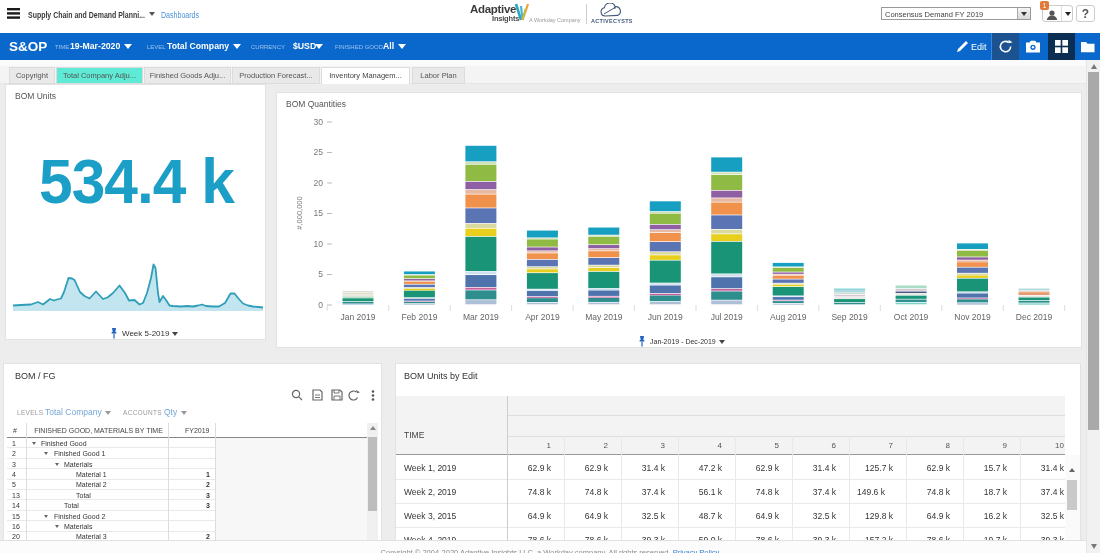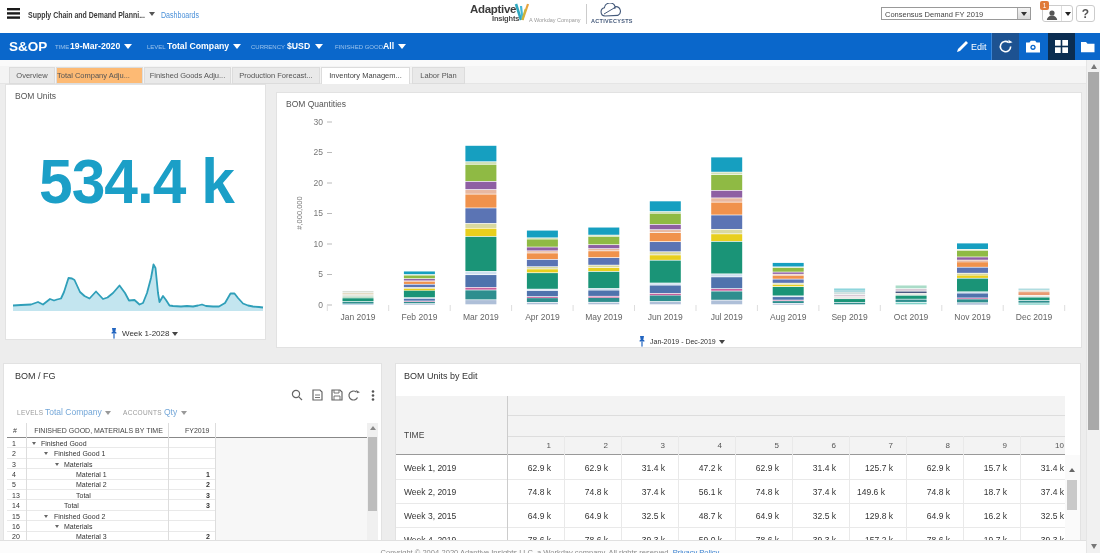--- a/index.html
+++ b/index.html
@@ -62,21 +62,21 @@
 
 <div class="abs" style="left:0;top:33px;width:1100px;height:27px;background:#0a67cb;color:#fff;">
   <div class="abs" style="left:9px;top:6px;font-size:13.5px;font-weight:bold;">S&amp;OP</div>
   <div class="abs" style="left:55px;top:10.5px;font-size:6px;color:#9dc4ec;">TIME</div>
   <div class="abs" style="left:70px;top:8px;font-size:8.7px;font-weight:bold;">19-Mar-2020</div>
   <div class="abs" style="left:124px;top:11px;width:0;height:0;border-left:4px solid transparent;border-right:4px solid transparent;border-top:5px solid #fff;"></div>
   <div class="abs" style="left:147px;top:10.5px;font-size:6px;color:#9dc4ec;">LEVEL</div>
   <div class="abs" style="left:167px;top:8px;font-size:8.7px;font-weight:bold;">Total Company</div>
   <div class="abs" style="left:233px;top:11px;width:0;height:0;border-left:4px solid transparent;border-right:4px solid transparent;border-top:5px solid #fff;"></div>
   <div class="abs" style="left:251px;top:10.5px;font-size:6px;color:#9dc4ec;">CURRENCY</div>
-  <div class="abs" style="left:287px;top:8px;font-size:8.7px;font-weight:bold;">$USD</div>
+  <div class="abs" style="left:293px;top:8px;font-size:8.7px;font-weight:bold;">$USD</div>
   <div class="abs" style="left:315px;top:11px;width:0;height:0;border-left:4px solid transparent;border-right:4px solid transparent;border-top:5px solid #fff;"></div>
   <div class="abs" style="left:335px;top:10.5px;font-size:6px;color:#9dc4ec;">FINISHED GOOD</div>
   <div class="abs" style="left:383px;top:8px;font-size:8.7px;font-weight:bold;">All</div>
   <div class="abs" style="left:398px;top:11px;width:0;height:0;border-left:4px solid transparent;border-right:4px solid transparent;border-top:5px solid #fff;"></div>
 
   <svg class="abs" style="left:956px;top:7px;" width="13" height="13" viewBox="0 0 13 13">
     <path d="M1,12 L2,9 L10,1 L12,3 L4,11 Z" fill="#fff"></path>
   </svg>
   <div class="abs" style="left:971px;top:8.5px;font-size:9px;">Edit</div>
   <div class="abs" style="left:991px;top:0px;width:1px;height:27px;background:#3a86d8;"></div>
@@ -100,42 +100,42 @@
   <svg class="abs" style="left:1081px;top:8px;" width="15" height="12" viewBox="0 0 15 12">
     <path d="M0,1 h5 l1.5,1.8 h7 v8.4 h-13.5 z" fill="#fff"></path>
   </svg>
 </div>
 
 <div class="abs" style="left:0;top:60px;width:1100px;height:24px;background:#fafafa;">
   <div class="abs" style="left:9px;top:6px;width:456px;height:18px;"></div>
 </div>
 
 <div class="abs" style="left:0;top:66px;width:1100px;height:18px;background:#f4f4f4;border-bottom:1px solid #e5e5e5;"></div>
-<div class="abs" style="left:9px;top:66.5px;width:46px;height:17px;background:#e9e9e9;border:1px solid #dcdcdc;font-size:7.5px;color:#555;text-align:center;line-height:16px;">Overview</div>
-<div class="abs" style="left:56px;top:66.5px;width:87px;height:17px;background:#fdba74;border:1px solid #dcdcdc;font-size:7.5px;color:#555;line-height:16px;">Total Company Adju...</div>
+<div class="abs" style="left:9px;top:66.5px;width:46px;height:17px;background:#e9e9e9;border:1px solid #dcdcdc;font-size:7.5px;color:#555;text-align:center;line-height:16px;">Copyright</div>
+<div class="abs" style="left:56px;top:66.5px;width:87px;height:17px;background:#5eead4;border:1px solid #dcdcdc;font-size:7.5px;color:#555;text-align:center;line-height:16px;">Total Company Adju...</div>
 <div class="abs" style="left:144px;top:66.5px;width:87px;height:17px;background:#e9e9e9;border:1px solid #dcdcdc;font-size:7.5px;color:#555;text-align:center;line-height:16px;">Finished Goods Adju...</div>
 <div class="abs" style="left:232px;top:66.5px;width:88px;height:17px;background:#e9e9e9;border:1px solid #dcdcdc;font-size:7.5px;color:#555;text-align:center;line-height:16px;">Production Forecast...</div>
 <div class="abs" style="left:321px;top:66.5px;width:89px;height:18px;background:#fff;border:1px solid #dcdcdc;border-bottom:none;font-size:7.5px;color:#444;text-align:center;line-height:16px;">Inventory Managem...</div>
 <div class="abs" style="left:412px;top:66.5px;width:53px;height:17px;background:#e9e9e9;border:1px solid #dcdcdc;font-size:7.5px;color:#555;text-align:center;line-height:16px;">Labor Plan</div>
 
 <div class="abs" style="left:0;top:84px;width:1100px;height:469px;background:#ededed;"></div>
 
 <div class="card" style="left:5px;top:84px;width:261px;height:256px;">
   <div class="ttl" style="position:absolute;left:9px;top:6px;">BOM Units</div>
   <div class="abs" style="left:0;top:60px;width:261px;height:70px;text-align:center;font-size:63px;font-weight:bold;color:#1b9fc7;letter-spacing:-1px;transform:scaleX(0.96);">534.4 k</div>
   <svg class="abs" style="left:3px;top:171px;" width="256" height="57">
 <path d="M4.0,49.5 L12.0,49.0 L22.0,48.5 L29.0,46.0 L34.0,48.5 L41.0,43.0 L45.0,44.5 L48.0,43.5 L52.0,42.5 L55.0,36.0 L59.5,22.0 L63.0,22.5 L65.5,24.0 L71.0,36.0 L75.5,40.0 L80.5,42.5 L87.0,35.5 L94.0,43.0 L98.5,41.5 L104.0,37.0 L110.5,29.5 L116.0,37.0 L120.0,44.5 L125.5,44.0 L130.5,48.5 L134.0,47.0 L138.0,37.0 L142.0,22.0 L144.5,8.5 L146.5,12.0 L149.0,37.0 L150.5,46.0 L154.0,40.0 L157.0,44.0 L160.5,49.5 L164.0,50.0 L172.0,50.5 L178.0,50.0 L184.0,50.5 L189.0,49.5 L193.0,48.5 L197.0,50.0 L204.0,50.5 L210.0,50.5 L216.0,47.0 L221.5,37.5 L225.5,37.5 L229.0,42.0 L234.0,47.5 L239.0,49.5 L244.0,50.5 L250.0,51.0 L254.0,51.5 L254,55 L4,55 Z" fill="#c3e5ef"></path>
 <path d="M4.0,49.5 L12.0,49.0 L22.0,48.5 L29.0,46.0 L34.0,48.5 L41.0,43.0 L45.0,44.5 L48.0,43.5 L52.0,42.5 L55.0,36.0 L59.5,22.0 L63.0,22.5 L65.5,24.0 L71.0,36.0 L75.5,40.0 L80.5,42.5 L87.0,35.5 L94.0,43.0 L98.5,41.5 L104.0,37.0 L110.5,29.5 L116.0,37.0 L120.0,44.5 L125.5,44.0 L130.5,48.5 L134.0,47.0 L138.0,37.0 L142.0,22.0 L144.5,8.5 L146.5,12.0 L149.0,37.0 L150.5,46.0 L154.0,40.0 L157.0,44.0 L160.5,49.5 L164.0,50.0 L172.0,50.5 L178.0,50.0 L184.0,50.5 L189.0,49.5 L193.0,48.5 L197.0,50.0 L204.0,50.5 L210.0,50.5 L216.0,47.0 L221.5,37.5 L225.5,37.5 L229.0,42.0 L234.0,47.5 L239.0,49.5 L244.0,50.5 L250.0,51.0 L254.0,51.5" fill="none" stroke="#2f9fb9" stroke-width="1.8" stroke-linejoin="round"></path>
   </svg>
 
   <svg class="abs" style="left:104px;top:243px;" width="8" height="11" viewBox="0 0 8 11">
     <path d="M2,0 h4 l-0.7,4 h0.9 l0.3,1.6 h-5 l0.3,-1.6 h0.9 z" fill="#2265c0"></path>
     <rect x="3.4" y="5.6" width="1.2" height="5" fill="#2265c0"></rect>
   </svg>
-  <div class="abs" style="left:116px;top:244px;font-size:8px;color:#333;">Week 1-2028</div>
+  <div class="abs" style="left:116px;top:244px;font-size:8px;color:#333;">Week 5-2019</div>
   <div class="abs" style="left:166px;top:247px;width:0;height:0;border-left:3.5px solid transparent;border-right:3.5px solid transparent;border-top:4.5px solid #444;"></div>
 </div>
 
 <div class="card" style="left:276px;top:92px;width:806px;height:256px;">
   <div class="ttl" style="position:absolute;left:9px;top:6px;">BOM Quantities</div>
   <svg class="abs" style="left:0;top:0;" width="806" height="232">
 <text x="46" y="214.5" font-size="8.5" fill="#777" text-anchor="end">0</text>
 <line x1="50" y1="212.0" x2="55" y2="212.0" stroke="#bbb" stroke-width="1"></line>
 <text x="46" y="184.0" font-size="8.5" fill="#777" text-anchor="end">5</text>
 <line x1="50" y1="181.5" x2="55" y2="181.5" stroke="#bbb" stroke-width="1"></line>

